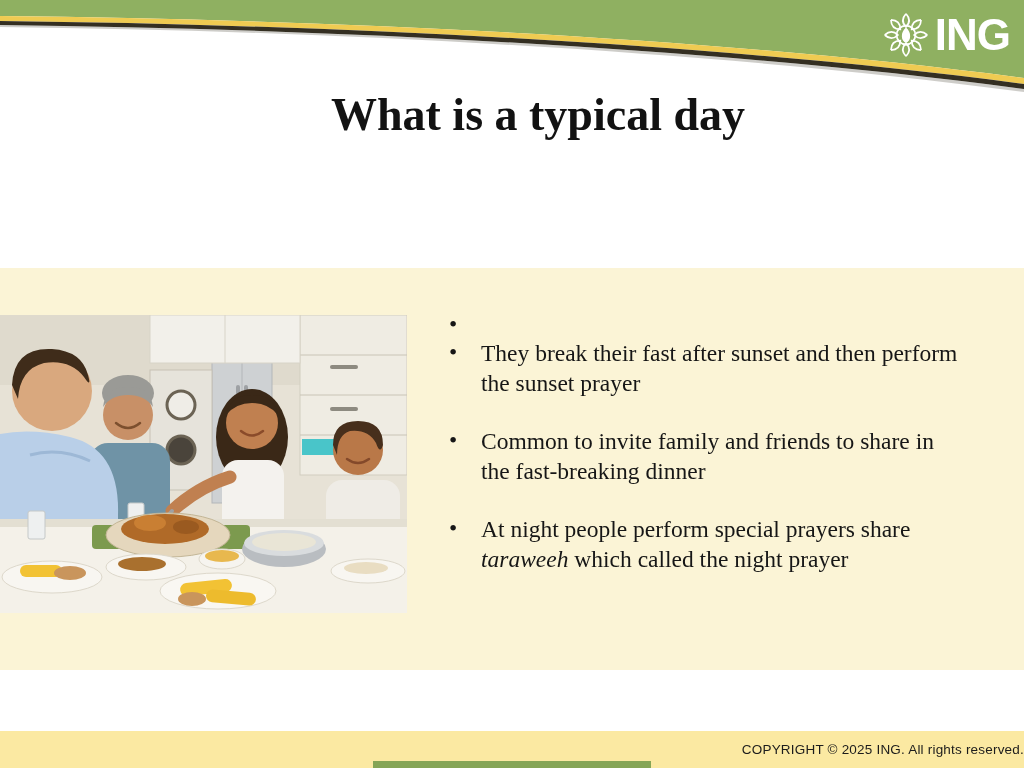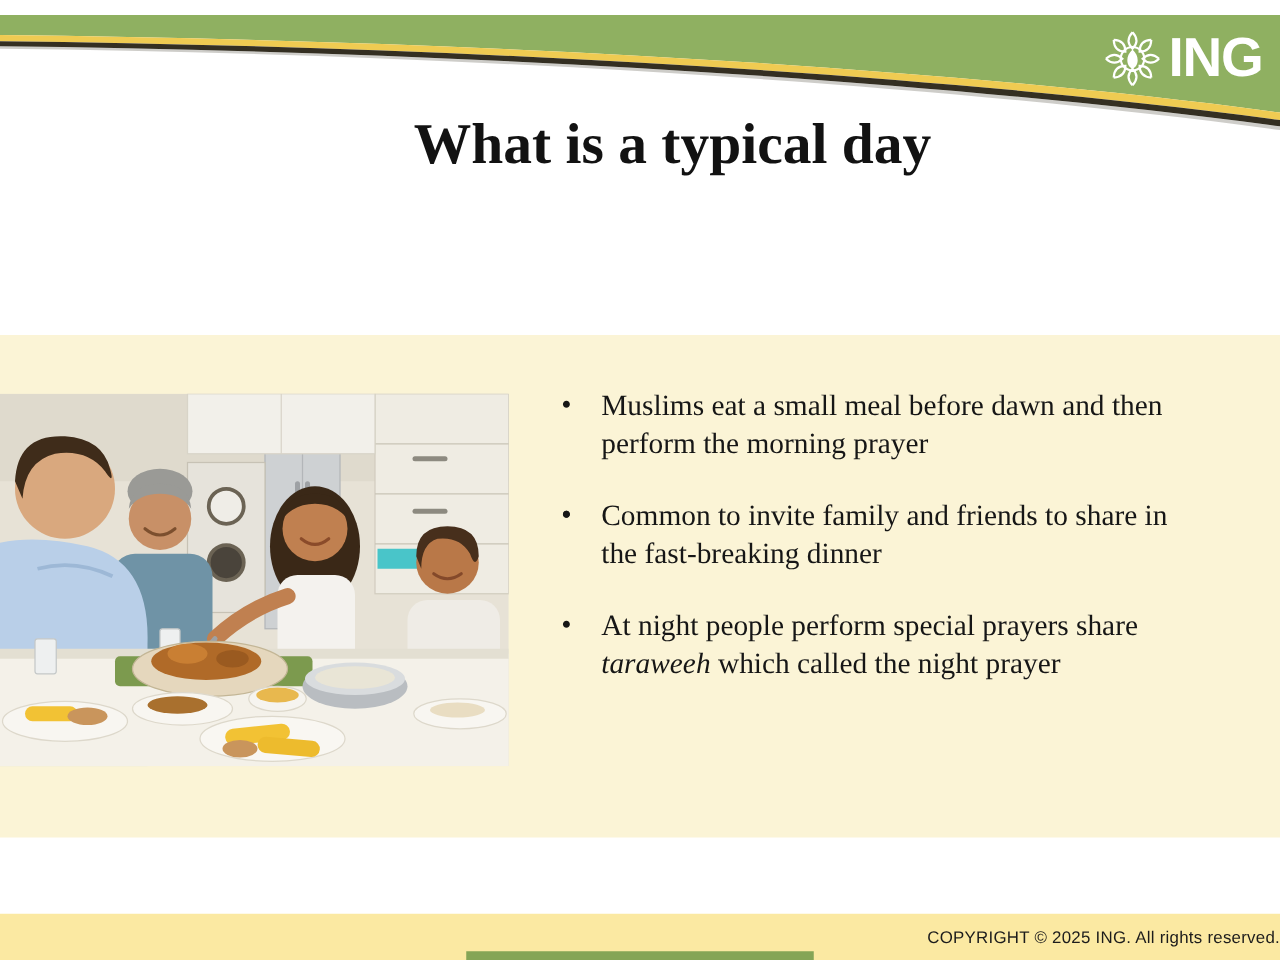--- a/index.html
+++ b/index.html
@@ -2,21 +2,21 @@
 <html><head>
 <meta charset="utf-8">
 <style>
   html,body{margin:0;padding:0;}
   body{
     width:1024px;height:768px;position:relative;overflow:hidden;
     background:#ffffff;font-family:"Liberation Sans",sans-serif;
   }
 
   
-  .header-banner{position:absolute;top:12px;left:0;width:1024px;height:110px;}
+  .header-banner{position:absolute;top:0;left:0;width:1024px;height:110px;}
   .logo{
     position:absolute;top:12px;right:14px;display:flex;align-items:center;gap:6px;
     color:#ffffff;
   }
   .logo .rosette{width:46px;height:46px;display:block;}
   .logo .logo-text{
     font-family:"Liberation Sans",sans-serif;font-weight:bold;
     font-size:44px;letter-spacing:-1px;line-height:46px;
   }
 
@@ -183,24 +183,24 @@
     <rect x="180" y="266" width="52" height="13" rx="6.5" fill="#f2c234" transform="rotate(-6 206 272)"></rect>
     <rect x="206" y="276" width="50" height="13" rx="6.5" fill="#edbb2d" transform="rotate(5 231 282)"></rect>
     <ellipse cx="192" cy="284" rx="14" ry="7" fill="#c9955c"></ellipse>
 
     <ellipse cx="368" cy="256" rx="37" ry="12" fill="#f8f6f1" stroke="#ddd8cb"></ellipse>
     <ellipse cx="366" cy="253" rx="22" ry="6" fill="#e9ddc2"></ellipse>
   </svg>
 
   <ul class="bullets">
     <li>
-      <span class="marker">•</span><span>Muslims eat a small meal before dawn and then perform the morning prayer</span><span class="it"></span><span></span>
-    </li>
-    <li>
       <span class="marker">•</span><span class="it"></span><span></span>
+    </li>
+    <li>
+      <span class="marker">•</span><span>They break their fast after sunset and then perform the sunset prayer</span><span class="it"></span><span></span>
     </li>
     <li>
       <span class="marker">•</span><span>Common to invite family and friends to share in the fast-breaking dinner</span><span class="it"></span><span></span>
     </li>
     <li>
       <span class="marker">•</span><span>At night people perform special prayers share </span><span class="it">taraweeh</span><span> which called the night prayer</span>
     </li>
   </ul>
 </div>
 

